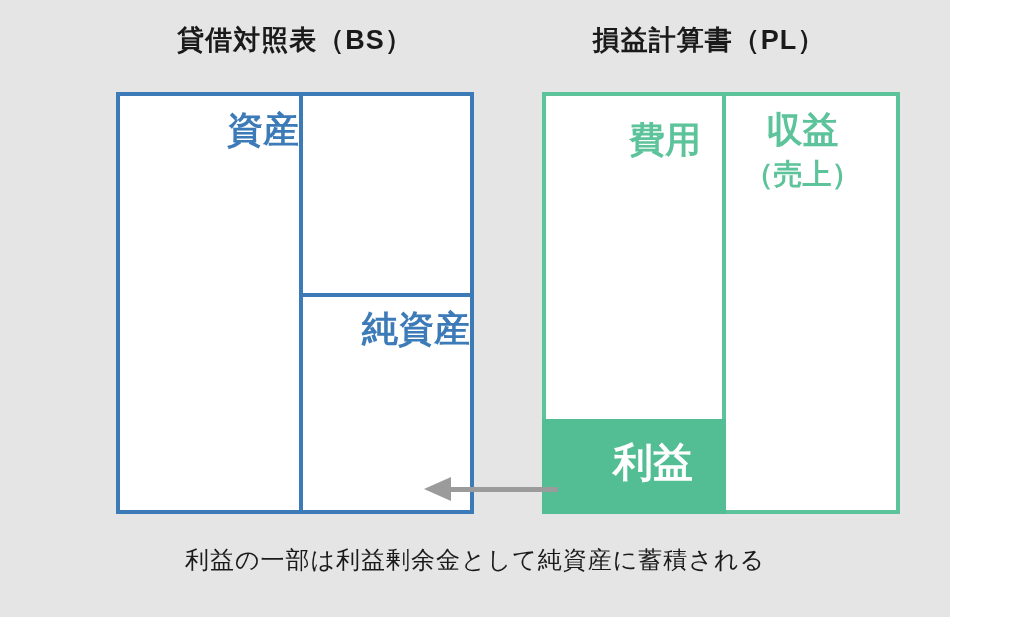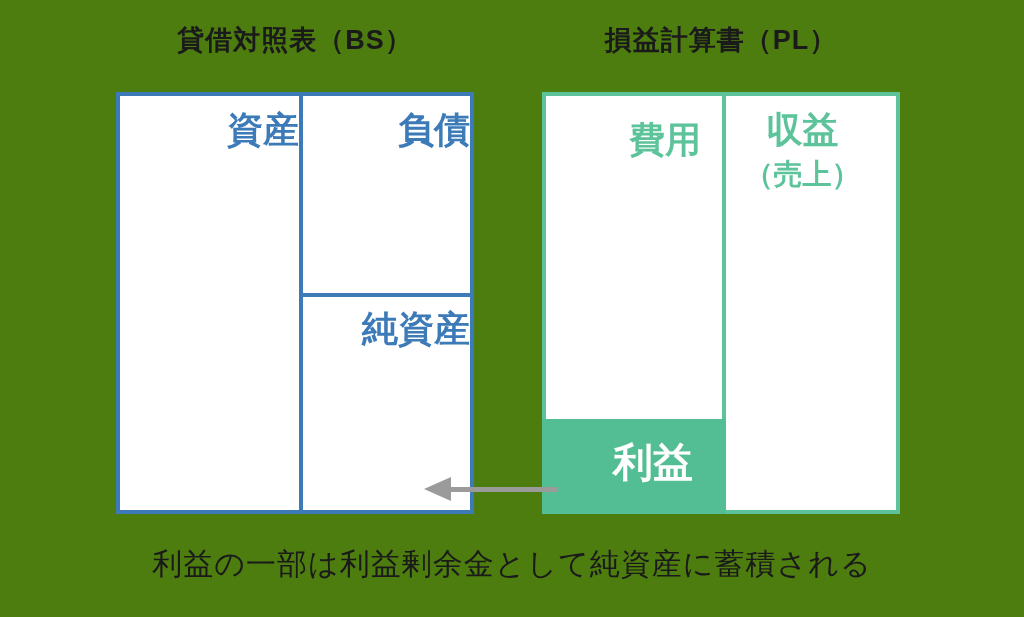--- a/index.html
+++ b/index.html
@@ -1,36 +1,37 @@
 <!DOCTYPE html>
 <html style="--blue: #3D7BB8; --green: #5CC39B; --green_fill: #53BE93; --arrow_gray: #9B9B9B; --text_black: #1A1A1A;"><head>
 <meta charset="utf-8">
 <style>
   html, body { margin: 0; padding: 0; background: #ffffff; }
   .canvas {
     position: relative;
-    width: 1024px;
+    width: 942px;
     height: 617px;
-    background: #4d7c0f;
+    background: #e5e5e5;
     font-family: "Liberation Sans", sans-serif;
     overflow: hidden;
+    padding-left: 8px;
   }
   .stmt-title {
     position: absolute;
     top: 26px;
     width: 358px;
     text-align: center;
     font-size: 27px;
     font-weight: bold;
     color: var(--text_black);
     letter-spacing: 1px;
     line-height: 1.1;
   }
   .title-bs { left: 116px; }
-  .title-pl { left: 542px; text-align: center; }
+  .title-pl { left: 530px; text-align: center; }
 
   .stmt-box {
     position: absolute;
     top: 92px;
     width: 358px;
     height: 422px;
     box-sizing: border-box;
     background: #ffffff;
   }
   .box-bs { left: 116px; border: 4px solid var(--blue); }
@@ -104,40 +105,39 @@
     border-top: 12px solid transparent;
     border-bottom: 12px solid transparent;
     border-right: 27px solid var(--arrow_gray);
   }
 
   .caption {
     position: absolute;
     left: 0; right: 0;
     top: 544px;
     text-align: center;
-    font-size: 30px;
+    font-size: 24px;
     font-weight: normal;
     color: var(--text_black);
     letter-spacing: 1px;
   }
 </style>
 </head>
 <body>
 
 <div class="canvas">
 
   <div class="stmt-title title-bs">貸借対照表（BS）</div>
 
   <div class="stmt-title title-pl">損益計算書（PL）</div>
 
   <div class="stmt-box box-bs">
     <div class="divider-v bs-divider-v"></div>
     <div class="bs-divider-h"></div>
     <div class="cell-label blue-label bs-assets">資産</div>
-    <div class="cell-label blue-label bs-liab">負債</div>
     <div class="cell-label blue-label bs-netassets">純資産</div>
   </div>
 
   <div class="stmt-box box-pl">
     <div class="divider-v pl-divider-v"></div>
     <div class="cell-label green-label pl-expenses">費用</div>
     <div class="cell-label green-label pl-revenue">
       <div>収益</div>
       <div class="revenue-sub">（売上）</div>
     </div>

